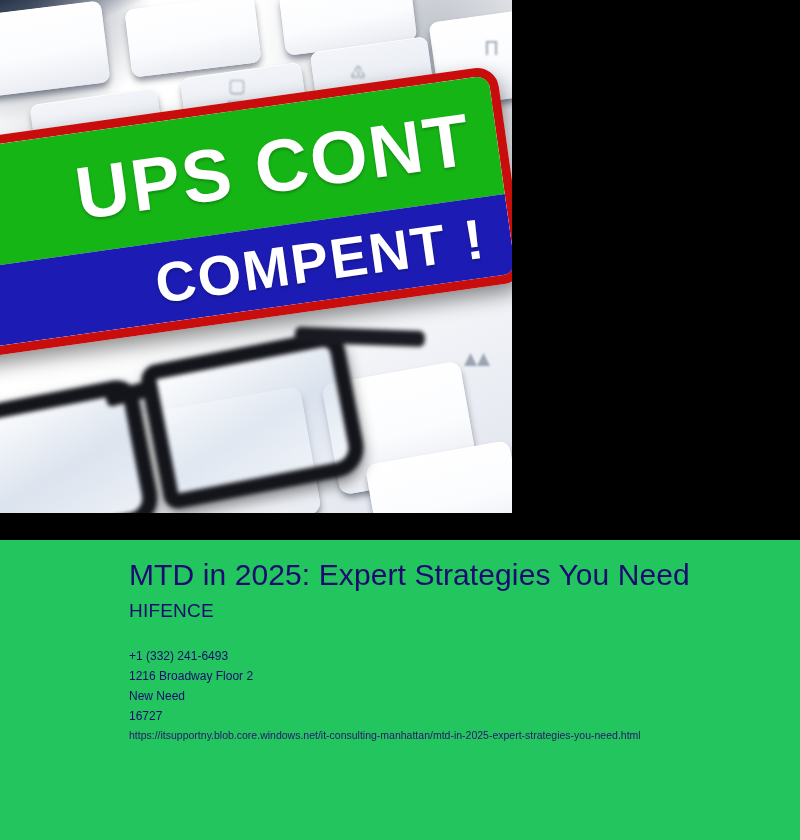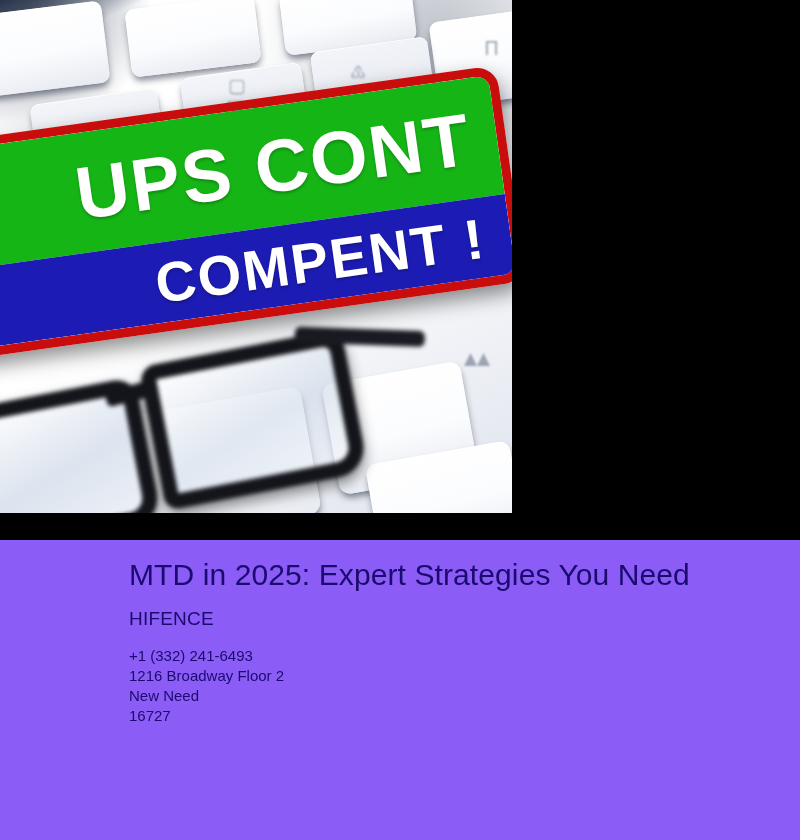--- a/index.html
+++ b/index.html
@@ -148,48 +148,48 @@
   #sign-top .sign-text    { font-size: 74px; }
   #sign-bottom .sign-text { font-size: 56px; }
 
   
   #content-panel {
     position: absolute;
     left: 0;
     top: 540px;
     width: 800px;
     height: 300px;
-    background: #8b5cf6;
+    background: #22c55e;
   }
   #page-title {
     position: absolute;
     left: 129px;
     top: 18px;
     margin: 0;
     font-size: 30px;
     font-weight: 400;
     color: #1b0b70;
     letter-spacing: .1px;
     white-space: nowrap;
   }
   #org-name {
     position: absolute;
     left: 129px;
-    top: 68px;
+    top: 60px;
     margin: 0;
     font-size: 19px;
     font-weight: 400;
     color: #1b0b70;
     letter-spacing: .2px;
   }
   #contact-block {
     position: absolute;
     left: 129px;
     top: 106px;
-    font-size: 15px;
+    font-size: 12px;
     line-height: 20px;
     color: #1b0b70;
   }
   #contact-block div { white-space: nowrap; }
   #source-url {
     position: absolute;
     left: 129px;
     top: 189px;
     font-size: 10.5px;
     color: #2c1470;
@@ -250,14 +250,15 @@
 
   <div id="org-name">HIFENCE</div>
 
   <div id="contact-block">
     <div>+1 (332) 241-6493</div>
     <div>1216 Broadway Floor 2</div>
     <div>New Need</div>
     <div>16727</div>
   </div>
 
+  <a id="source-url" href="#">https://itsupportny.blob.core.windows.net/it-consulting-manhattan/mtd-in-2025-expert-strategies-you-need.html</a>
 
 </div>
 
 </body></html>

